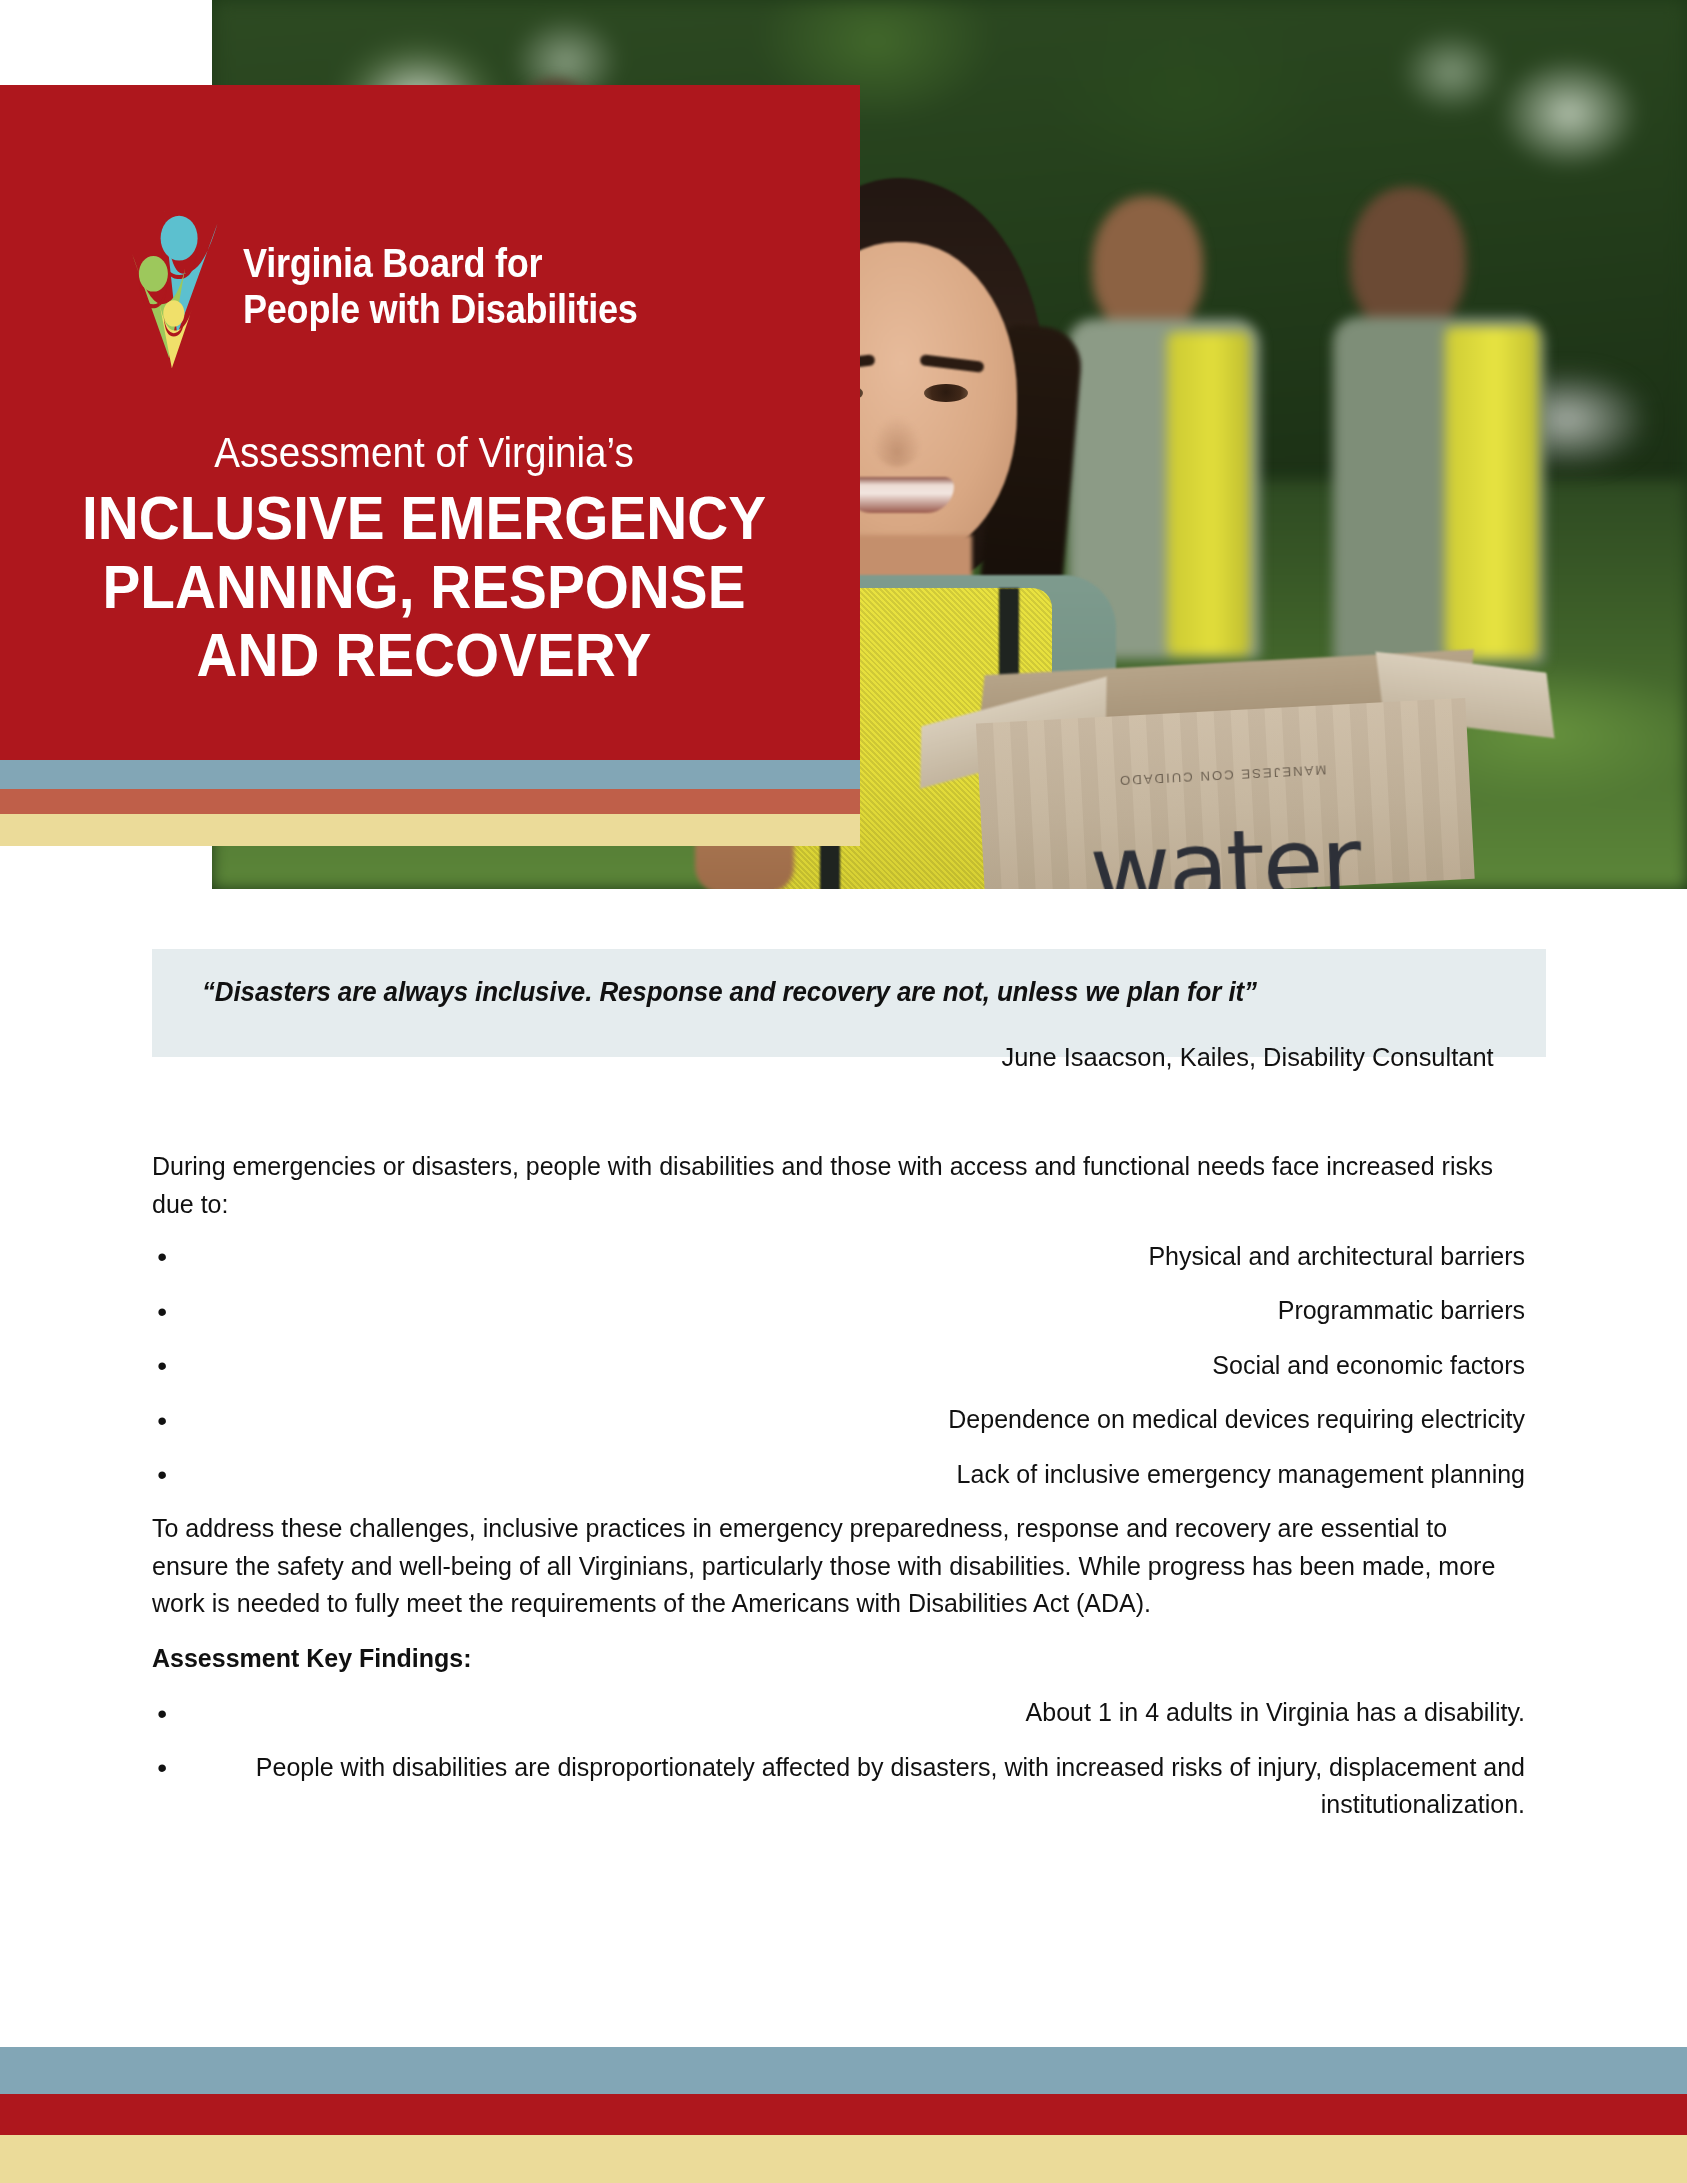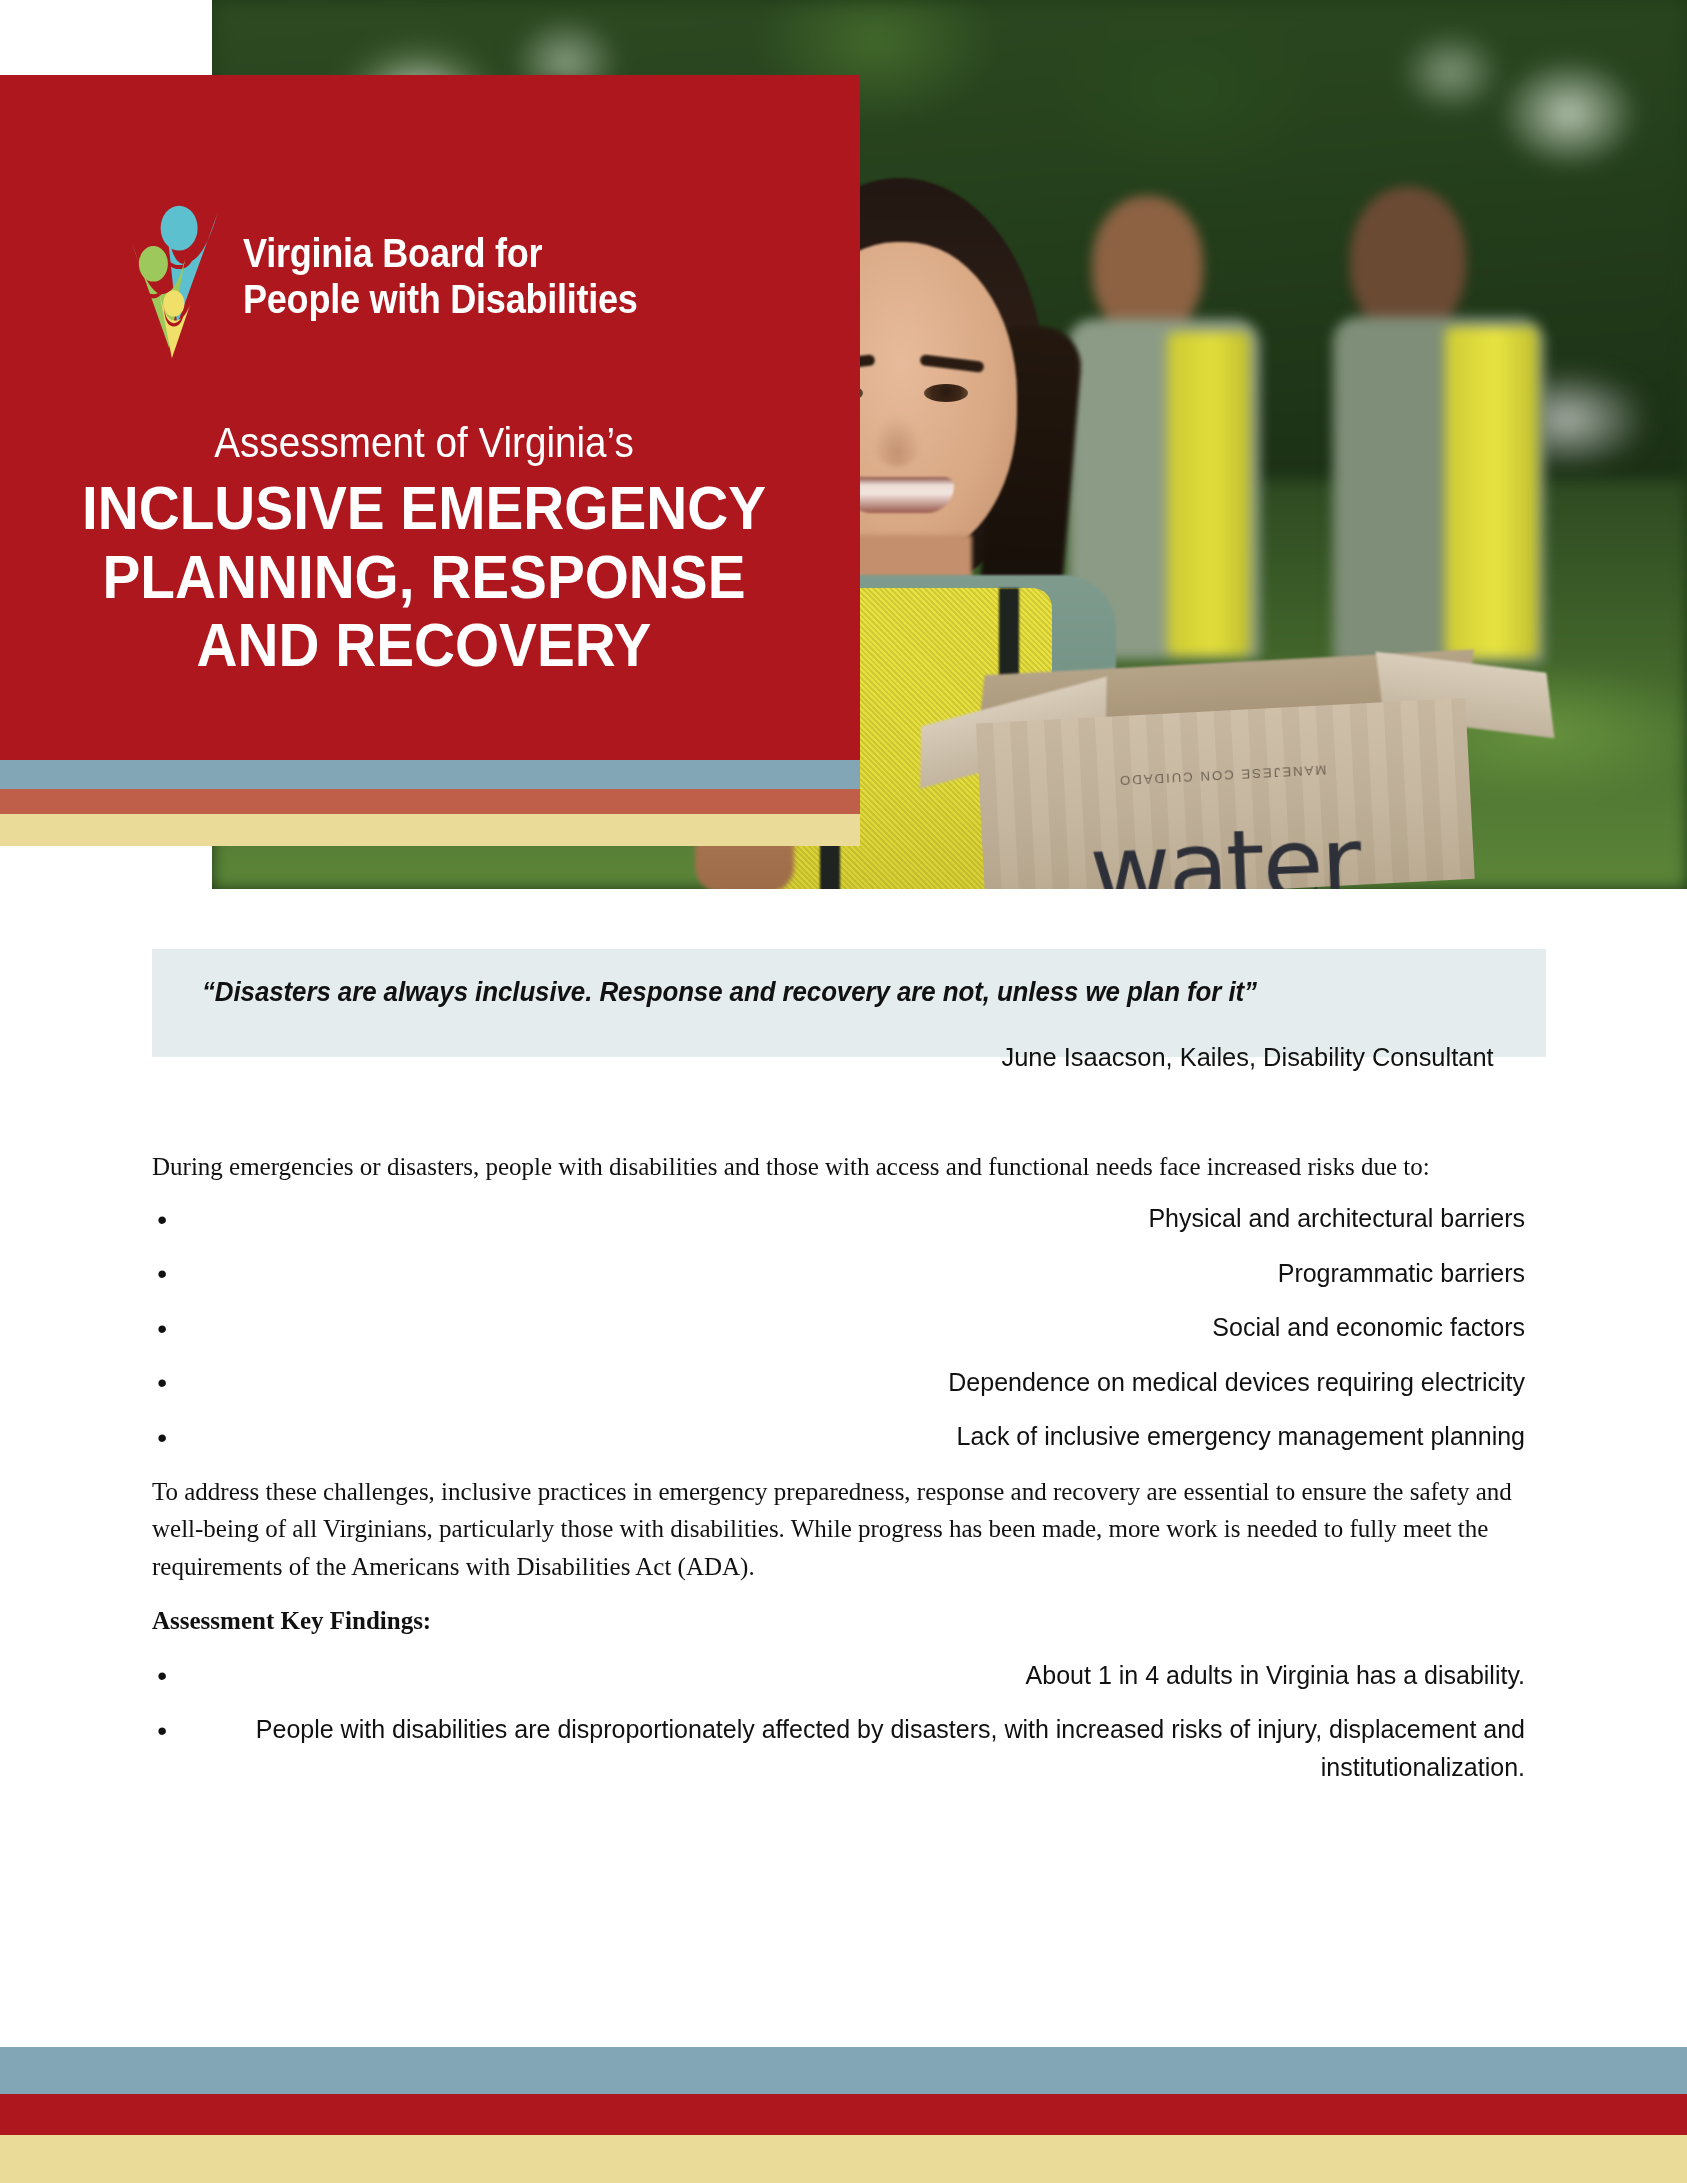--- a/index.html
+++ b/index.html
@@ -205,21 +205,21 @@
   }
   .box-word {
     position: absolute; left: 106px; top: 99px;
     font-size: 99px; color: #2d3038; letter-spacing: -2.6px;
     font-family: "DejaVu Sans", sans-serif;
     transform: rotate(1deg); filter: blur(0.5px);
   }
 
   
   .red-panel {
-    position: absolute; left: 0; top: 75px;
+    position: absolute; left: 0; top: 85px;
     width: 860px; height: 685px;
     background: #ae171d;
     z-index: 5;
   }
   .stripes { position: absolute; left: 0; top: 760px; width: 860px; z-index: 5; }
   .stripe { width: 100%; }
   .stripe.s1 { height: 29px; background: #82a6b6; }
   .stripe.s2 { height: 25px; background: #bf5f49; }
   .stripe.s3 { height: 32px; background: #ebdb99; }
 
@@ -276,21 +276,21 @@
   }
 
   
   .body-area {
     position: absolute; left: 152px; top: 1148px;
     width: 1373px;
     color: #111;
     font-size: 25px; line-height: 1.50;
     font-family: "Liberation Sans Narrow", "Liberation Sans", sans-serif;
   }
-  .body-area p { margin: 0 0 17px 0; font-family: Liberation Serif, serif; }
+  .body-area p { margin: 0 0 17px 0; }
   .body-area p.tight { margin-bottom: 14.6px; }
   ul.bullets { list-style: none; margin: 0 0 17px 0; padding: 0; text-align: right; }
   ul.bullets li {
     position: relative; padding-left: 53px; margin-bottom: 17px;
   }
   ul.bullets li::before {
     content: "\2022"; position: absolute; left: 5.3px; top: -1.3px;
     font-size: 28px; color: #111;
   }
   .section-head { font-weight: bold; margin: 0 0 17px 0; }

